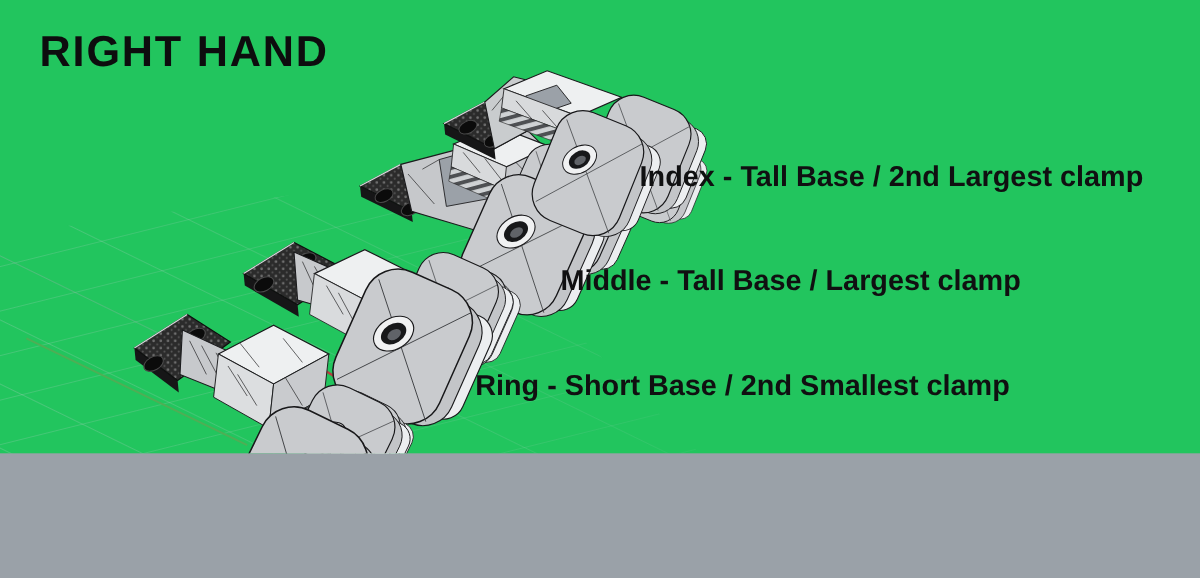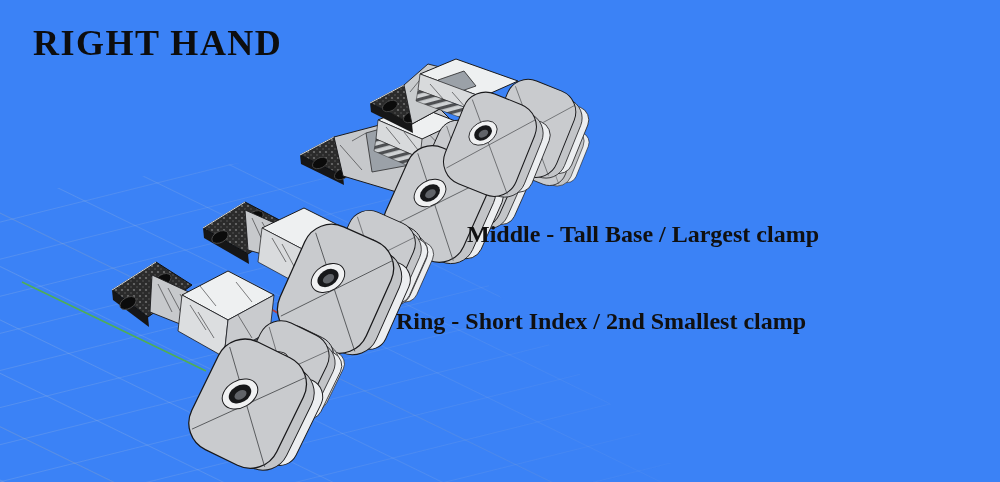--- a/index.html
+++ b/index.html
@@ -1,19 +1,19 @@
 <!DOCTYPE html>
 <html><head>
 <meta charset="utf-8">
 <style>
   html,body{margin:0;padding:0;background:#9aa1a8;}
   .viewport{
-    position:relative;width:1000px;height:482px;overflow:hidden;
-    background:#3b82f6;
-    font-family:Liberation Serif, serif;
+    position:relative;width:1000px;height:378px;overflow:hidden;
+    background:#22c55e;
+    font-family:Liberation Sans, sans-serif;
   }
   .scene{position:absolute;left:0;top:0;}
   .page-title{
     position:absolute;left:33px;top:22px;
     font-size:36px;font-weight:700;letter-spacing:1.5px;
     color:#0d0d0e;
   }
   .annotation{
     position:absolute;
     font-size:24px;font-weight:700;letter-spacing:0px;
@@ -170,15 +170,16 @@
       <use href="#knuckle-unit" transform="translate(296,370) rotate(26) scale(0.7)"></use>
       <use href="#knuckle-unit" transform="translate(285,373) rotate(26) scale(0.82)"></use>
       <use href="#holeS" transform="translate(275,363) rotate(-30) scale(1.05)"></use>
       <use href="#knuckle-unit" transform="translate(250,406) rotate(26) scale(1.05)"></use>
       <use href="#holeB" transform="translate(240,394) rotate(-30)"></use>
     </g>
   </svg>
 
   <div class="page-title">RIGHT HAND</div>
 
+  <div class="annotation ann-index">Index - Tall Base / 2nd Largest clamp</div>
   <div class="annotation ann-middle">Middle - Tall Base / Largest clamp</div>
-  <div class="annotation ann-ring">Ring - Short Index / 2nd Smallest clamp</div>
+  <div class="annotation ann-ring">Ring - Short Base / 2nd Smallest clamp</div>
 </div>
 
 </body></html>

